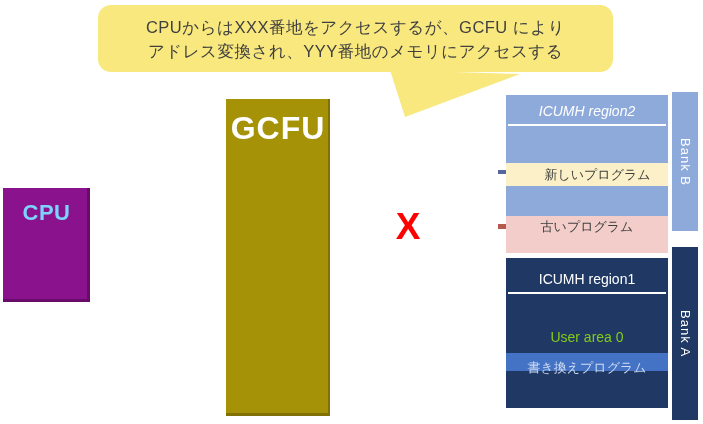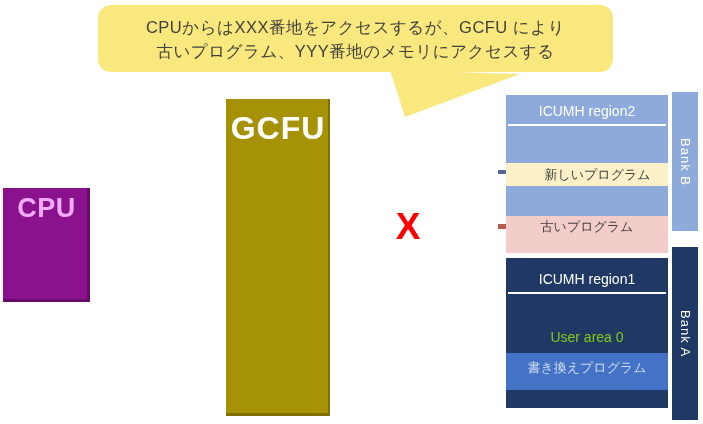--- a/index.html
+++ b/index.html
@@ -17,22 +17,22 @@
   }
   #callout-tail{
     left:385px;top:70px;width:140px;height:48px;
     clip-path:polygon(5px 0px,135px 4px,20px 47px);
   }
 
   
   #cpu{
     left:3px;top:188px;width:87px;height:114px;
     box-shadow:inset -3px -3px 0 rgba(40,0,40,0.35);
-    color:#f0abfc;font-weight:bold;font-size:27px;text-align:center;
-    padding-top:5px;box-sizing:border-box;letter-spacing:0.5px;
+    color:#7dd3fc;font-weight:bold;font-size:22px;text-align:center;
+    padding-top:12px;box-sizing:border-box;letter-spacing:0.5px;
   }
 
   
   #gcfu{
     left:226px;top:99px;width:104px;height:317px;
     box-shadow:inset -2px -3px 0 rgba(60,50,0,0.35);
     color:#ffffff;font-weight:bold;font-size:32px;text-align:center;
     padding-top:11px;box-sizing:border-box;letter-spacing:1px;
   }
 
@@ -42,35 +42,35 @@
     font-size:37px;font-weight:bold;text-align:center;line-height:48px;
   }
 
   
   .bank-block{box-sizing:border-box;}
   #bank-b-block{left:506px;top:95px;width:162px;height:145px;}
   #bank-a-block{left:506px;top:258px;width:162px;height:150px;}
   .region-title{
     position:absolute;left:0;right:0;text-align:center;color:#ffffff;font-size:14px;
   }
-  #bank-b-block .region-title{top:8px;}
+  #bank-b-block .region-title{top:8px;font-style:italic;}
   #bank-a-block .region-title{top:13px;}
   .region-divider{
     position:absolute;left:2px;right:2px;height:2px;background:#ffffff;
   }
   #bank-b-block .region-divider{top:29px;}
   #bank-a-block .region-divider{top:34px;}
   .segment{
     position:absolute;left:0;right:0;text-align:center;
     font-size:13px;color:#3f3f3f;
   }
   #seg-new{top:68px;height:23px;line-height:23px;}
   #seg-old{top:121px;height:37px;line-height:22px;}
   #user-area{position:absolute;left:0;right:0;top:71px;text-align:center;color:#84cc16;font-size:14px;}
-  #seg-rewrite{top:95px;height:37px;line-height:29px;color:#cfdcf2;text-align:center;}
+  #seg-rewrite{top:95px;height:18px;line-height:29px;color:#cfdcf2;text-align:center;}
 
   
   .sidebar{
     display:flex;align-items:center;justify-content:center;
     color:#ffffff;font-size:13px;
     writing-mode:vertical-rl;text-orientation:mixed;letter-spacing:1px;
   }
   #bank-b-sidebar{left:672px;top:92px;width:26px;height:139px;}
   #bank-a-sidebar{left:672px;top:247px;width:26px;height:173px;}
 
@@ -79,21 +79,21 @@
   #stub-red{left:498px;top:224px;width:8px;height:5px;background:#b65a50;}
 </style>
 </head>
 <body>
 
 <div id="canvas" style="background-color: rgb(255, 255, 255);">
 
   <div id="callout-tail" class="abs" style="background-color: rgb(248, 232, 125);"></div>
   <div id="callout" class="abs" style="background-color: rgb(248, 232, 125);">
     <div>CPUからはXXX番地をアクセスするが、GCFU により</div>
-    <div>古いプログラム、YYY番地のメモリにアクセスする</div>
+    <div>アドレス変換され、YYY番地のメモリにアクセスする</div>
   </div>
 
   <div id="cpu" class="abs" style="background-color: rgb(138, 18, 140);">
     <span>CPU</span>
   </div>
 
   <div id="gcfu" class="abs" style="background-color: rgb(166, 146, 6);">
     <span>GCFU</span>
   </div>
 

